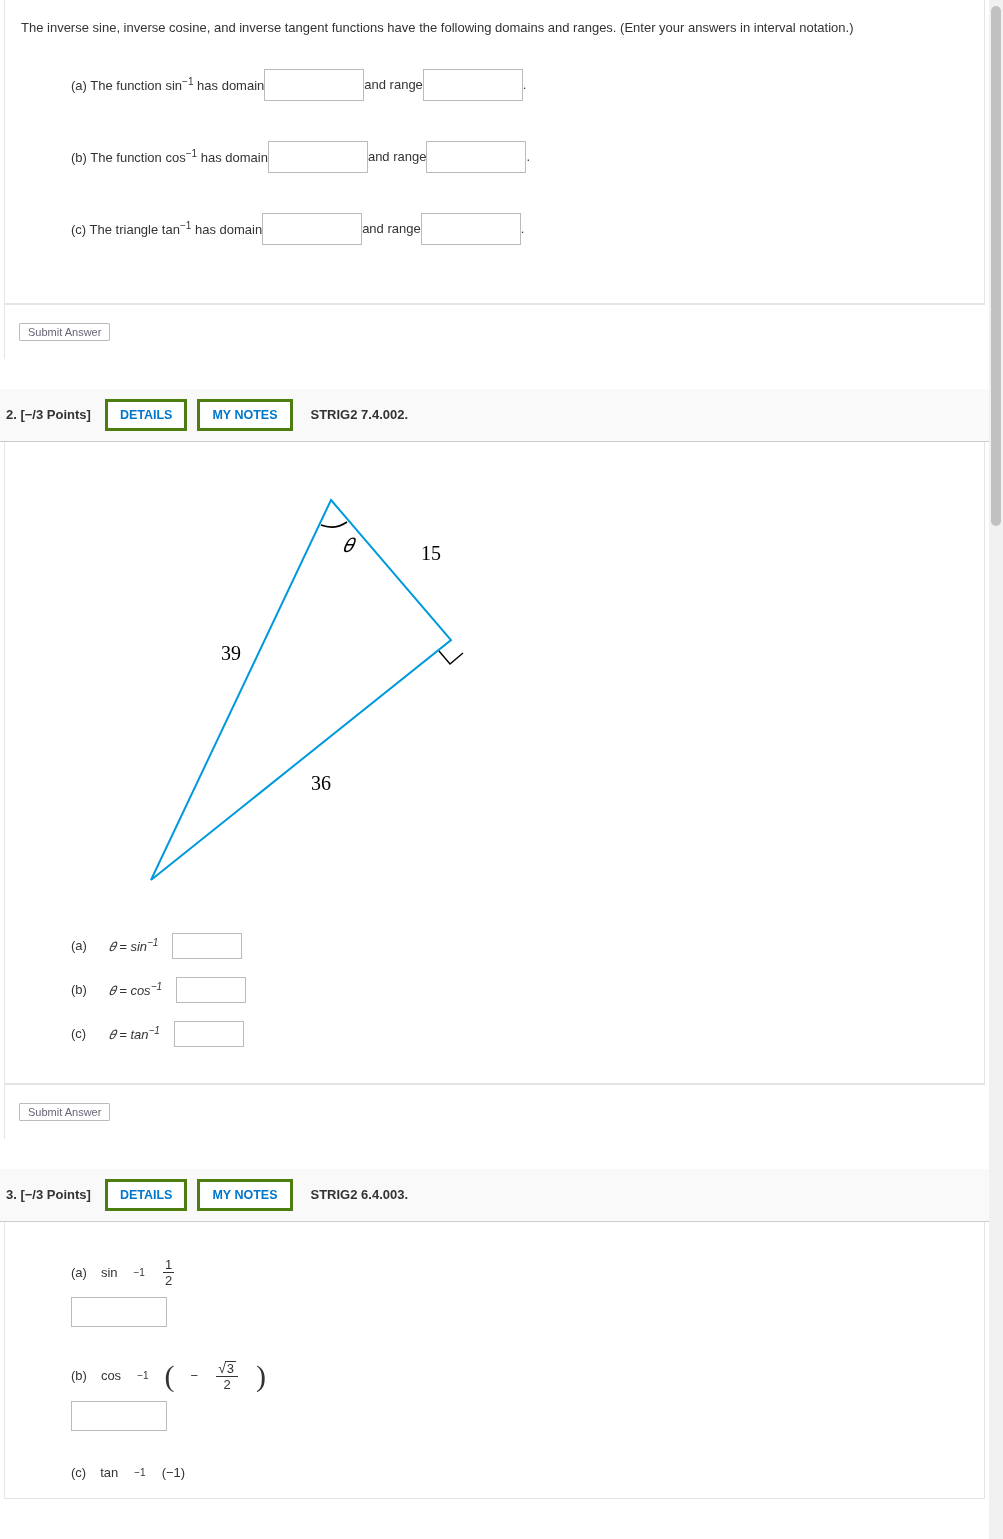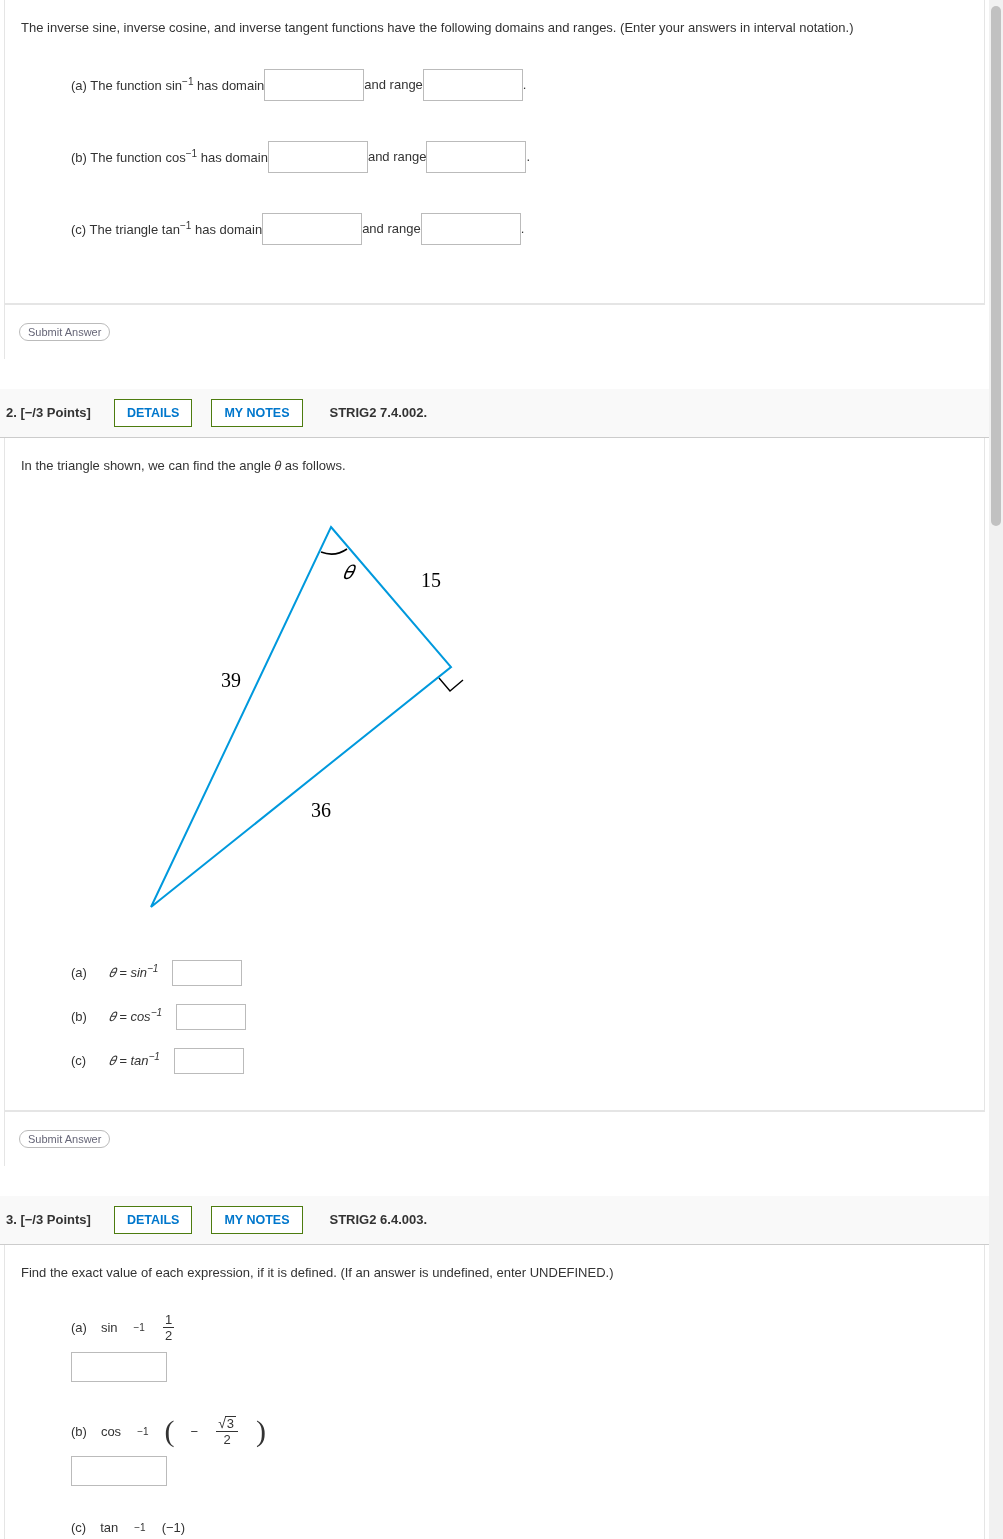--- a/index.html
+++ b/index.html
@@ -87,43 +87,43 @@
     margin-left: 4px;
     margin-right: 4px;
     padding: 18px 14px 18px 14px;
     background: #fff;
   }
   .submit-btn {
     font-size: 11px;
     color: #667;
     background: #fff;
     border: 1px solid #bbb;
-    border-radius: 9px;
+    border-radius: 1px;
     padding: 2px 8px;
     cursor: pointer;
   }
 
   
   .q-header {
     margin-top: 30px;
     padding: 10px 6px;
     display: flex;
     align-items: center;
-    gap: 19px;
+    gap: 10px;
     border-bottom: 1px solid #ccc;
     background: #f9f9f9;
   }
   .q-header .q-points {
     font-weight: bold;
     font-size: 13px;
     margin-right: 4px;
   }
   .hdr-btn {
     color: #0077cc;
-    border: 1px solid #4d7c0f;
+    border: 3px solid #4d7c0f;
     background: #fff;
     padding: 6px 12px;
     font-size: 12.5px;
     font-weight: bold;
     cursor: pointer;
     font-family: Verdana, Geneva, sans-serif;
   }
   .q-ref {
     font-weight: bold;
     font-size: 13px;
@@ -231,21 +231,20 @@
   </div>
 
   <div class="q-header">
     <span class="q-points">2. [−/3 Points]</span>
     <button class="hdr-btn">DETAILS</button>
     <button class="hdr-btn">MY NOTES</button>
     <span class="q-ref">STRIG2 7.4.002.</span>
   </div>
 
   <div class="q-body" style="border-top:none;">
-    <div class="intro">In the triangle shown, we can find the angle 𝜃 as follows.</div>
 
     <div class="figure-wrap">
       <svg class="triangle-svg" viewBox="0 0 380 420">
 
         <polygon class="tri-stroke" points="210,20 330,160 30,400"></polygon>
 
         <polyline class="tri-stroke" points="318,171 329,184 342,173" style="stroke:#000;stroke-width:1.4"></polyline>
 
         <path d="M 200 45 A 28 28 0 0 0 226 42" style="stroke:#000;stroke-width:1.6;fill:none"></path>
         <text x="222" y="72" class="tri-label theta">𝜃</text>
@@ -278,21 +277,20 @@
   </div>
 
   <div class="q-header">
     <span class="q-points">3. [−/3 Points]</span>
     <button class="hdr-btn">DETAILS</button>
     <button class="hdr-btn">MY NOTES</button>
     <span class="q-ref">STRIG2 6.4.003.</span>
   </div>
 
   <div class="q-body" style="border-top:none;">
-    <div class="intro">Find the exact value of each expression, if it is defined. (If an answer is undefined, enter UNDEFINED.)</div>
 
     <div class="q3-row">
       <div class="expr">
         <span>(a)</span>
         <span class="math-expr">
           <span>sin</span>
             <sup>−1</sup>
           <span class="frac">
             <span class="num">1</span>
             <span class="den">2</span>

